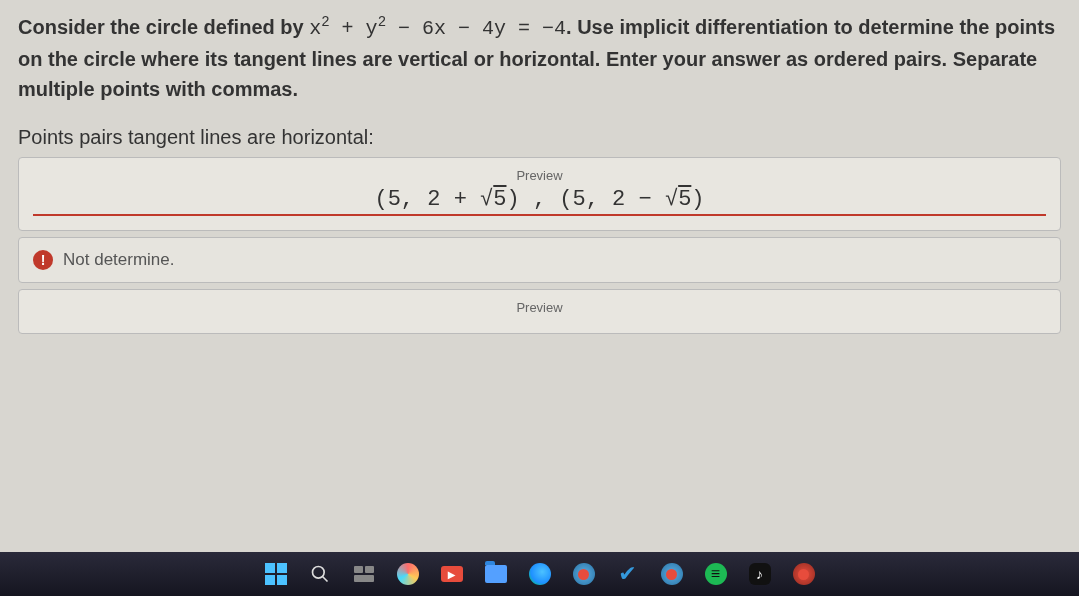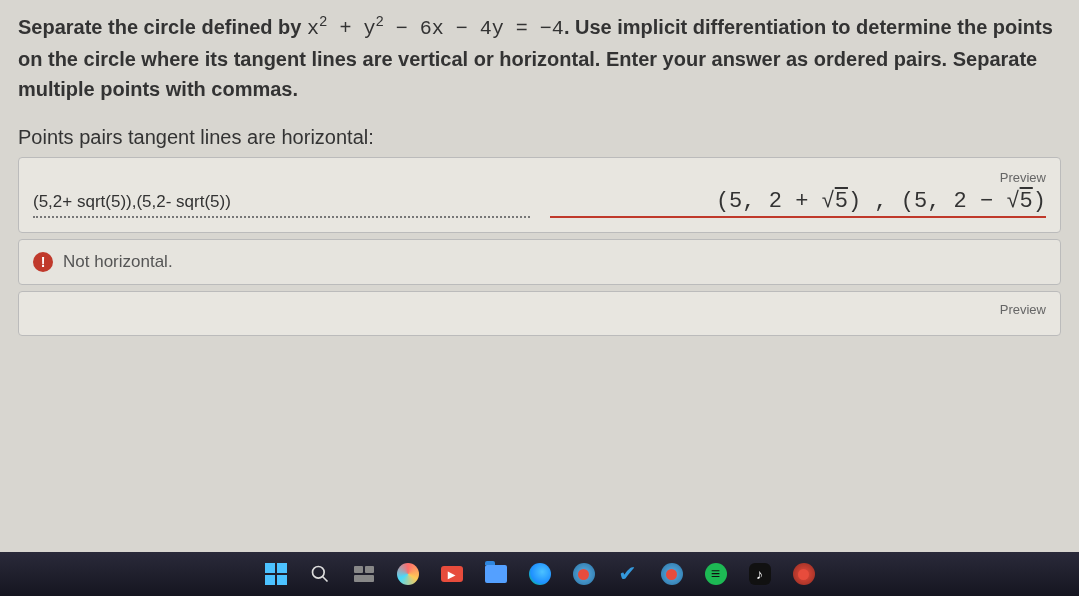--- a/index.html
+++ b/index.html
@@ -54,21 +54,21 @@
   background: transparent;
   border: none;
   border-bottom: 2px dotted #777;
   font-size: 17px;
   color: #333;
   padding: 4px 0;
   outline: none;
 }
 .preview-col {
   flex: 1;
-  text-align: right;
+  text-align: center;
 }
 .preview-label {
   font-size: 13px;
   color: #666;
   margin-bottom: 4px;
 }
 .preview-val {
   font-family: Liberation Mono, monospace;
   font-size: 22px;
   color: #333;
@@ -144,40 +144,37 @@
 .check-i{color:#3498db;font-size:22px;}
 .spotify{width:22px;height:22px;border-radius:50%;background:#1db954;display:flex;align-items:center;justify-content:center;color:#111;}
 .tiktok{width:22px;height:22px;border-radius:6px;background:#111;color:#fff;display:flex;align-items:center;justify-content:center;font-size:14px;}
 .second-preview .preview-val { border-bottom: none; }
 </style>
 </head>
 <body>
 
 <div class="content">
   <p class="question-text">
-    <span>Separate the circle defined by </span><span class="math">x<span class="sup">2</span> + y<span class="sup">2</span> − 6x − 4y = −4</span><span>. Use implicit differentiation to determine the points on the circle where its tangent lines are vertical or horizontal. Enter your answer as ordered pairs. Separate multiple points with commas.</span>
+    <span>Consider the circle defined by </span><span class="math">x<span class="sup">2</span> + y<span class="sup">2</span> − 6x − 4y = −4</span><span>. Use implicit differentiation to determine the points on the circle where its tangent lines are vertical or horizontal. Enter your answer as ordered pairs. Separate multiple points with commas.</span>
   </p>
 
   <div class="section-label">Points pairs tangent lines are horizontal:</div>
 
   <div class="answer-box">
     <div class="answer-row">
-      <div class="input-wrap">
-        <input class="answer-input" value="(5,2+ sqrt(5)),(5,2- sqrt(5))" style="">
-      </div>
       <div class="preview-col">
         <div class="preview-label">Preview</div>
         <div class="preview-val math">(5, 2 + √<span class="sqrt">5</span>) , (5, 2 − √<span class="sqrt">5</span>)</div>
       </div>
     </div>
   </div>
 
   <div class="feedback-box">
     <div class="err-icon">!</div>
-    <div class="feedback-text">Not horizontal.</div>
+    <div class="feedback-text">Not determine.</div>
   </div>
 
 
   <div class="answer-box second-preview">
     <div class="answer-row">
       <div class="preview-col">
         <div class="preview-label">Preview</div>
       </div>
     </div>
   </div>

